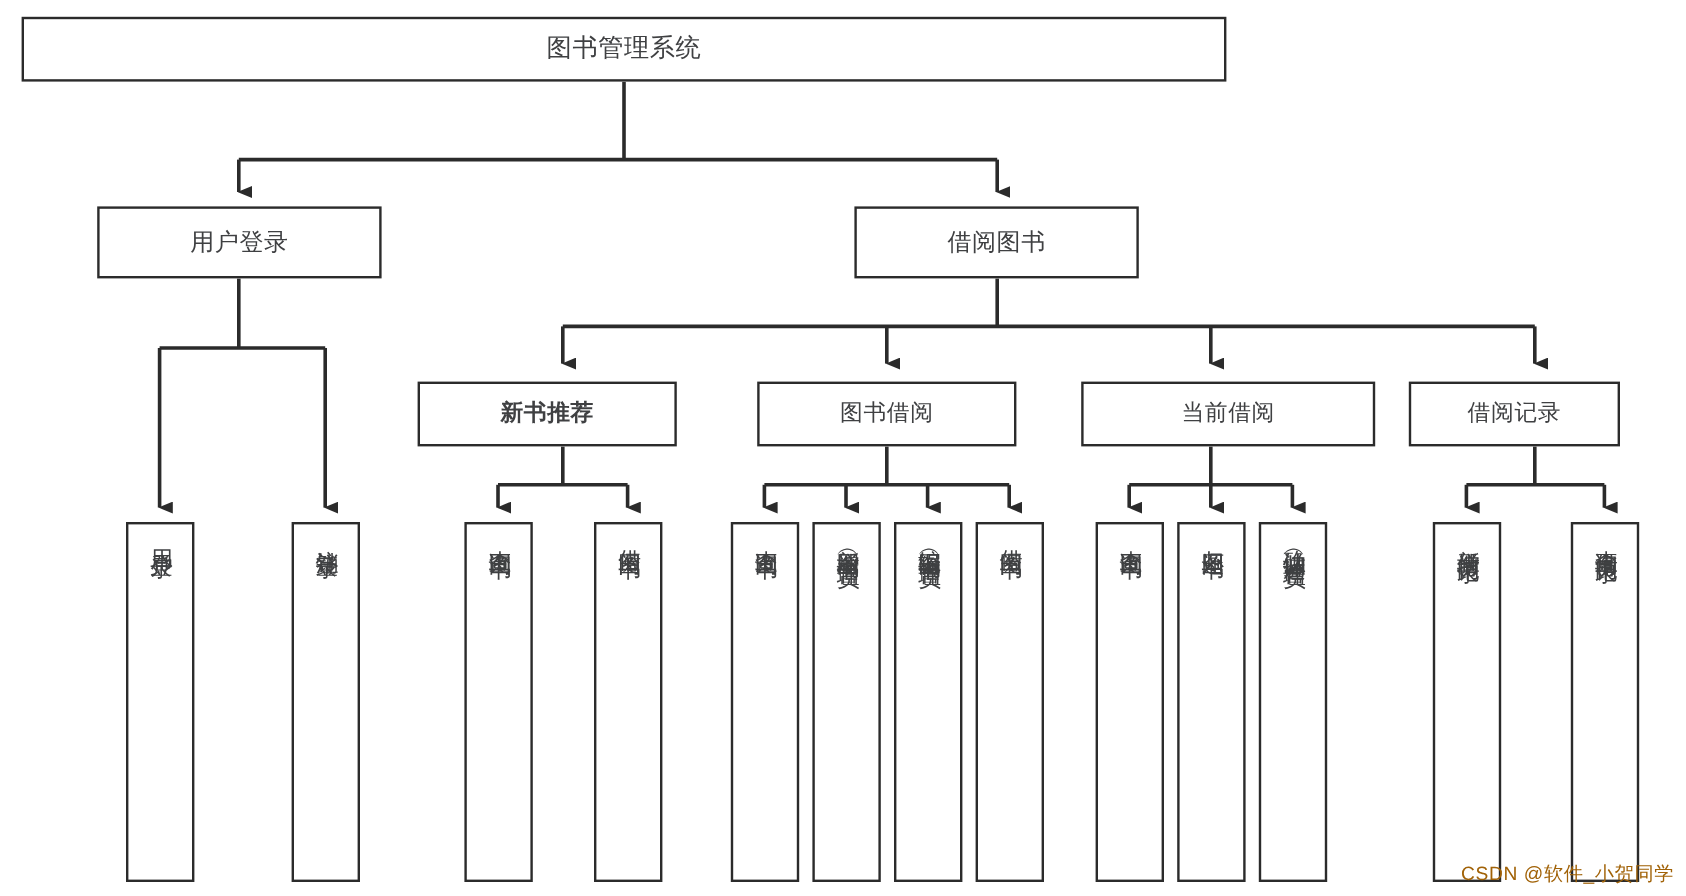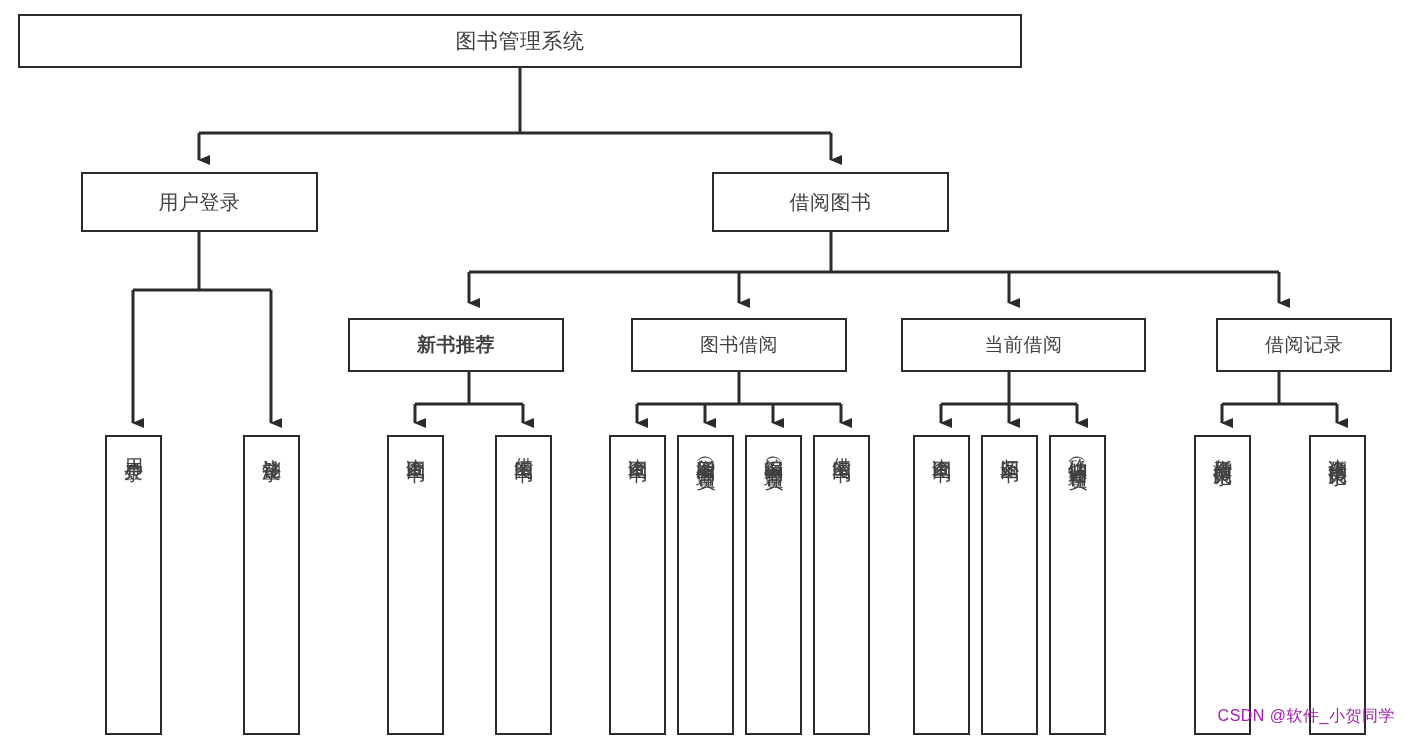--- a/index.html
+++ b/index.html
@@ -57,23 +57,23 @@
     font-size: 19px;
     line-height: 1.18;
     letter-spacing: 2px;
     max-height: 288px;
     white-space: normal;
     margin: 0 auto;
   }
   #watermark {
     position: absolute;
     right: 10px;
-    bottom: 20px;
+    bottom: 8px;
     font-size: 16px;
-    color: #a21caf;
+    color: #a16207;
     white-space: nowrap;
     z-index: 3;
     letter-spacing: 0.5px;
   }
 </style>
 </head>
 <body>
 
 <div id="canvas">
 
@@ -141,21 +141,21 @@
 
   <div class="node lvl2" style="left:348px; top:318px; width:216px; height:54px;font-weight:bold;">
     <span class="lbl">新书推荐</span>
   </div>
   <div class="node lvl2" style="left:631px; top:318px; width:216px; height:54px;">
     <span class="lbl">图书借阅</span>
   </div>
   <div class="node lvl2" style="left:901px; top:318px; width:245px; height:54px;">
     <span class="lbl">当前借阅</span>
   </div>
-  <div class="node lvl2" style="left:1216px; top:318px; width:176px; height:54px;">
+  <div class="node lvl2" style="left:1174px; top:318px; width:176px; height:54px;">
     <span class="lbl">借阅记录</span>
   </div>
 
   <div class="node leaf" style="left:105px; top:435px; width:57px; height:300px;">
     <span class="lbl">用户登录</span>
   </div>
   <div class="node leaf" style="left:243px; top:435px; width:57px; height:300px;">
     <span class="lbl">注销登录</span>
   </div>
 

